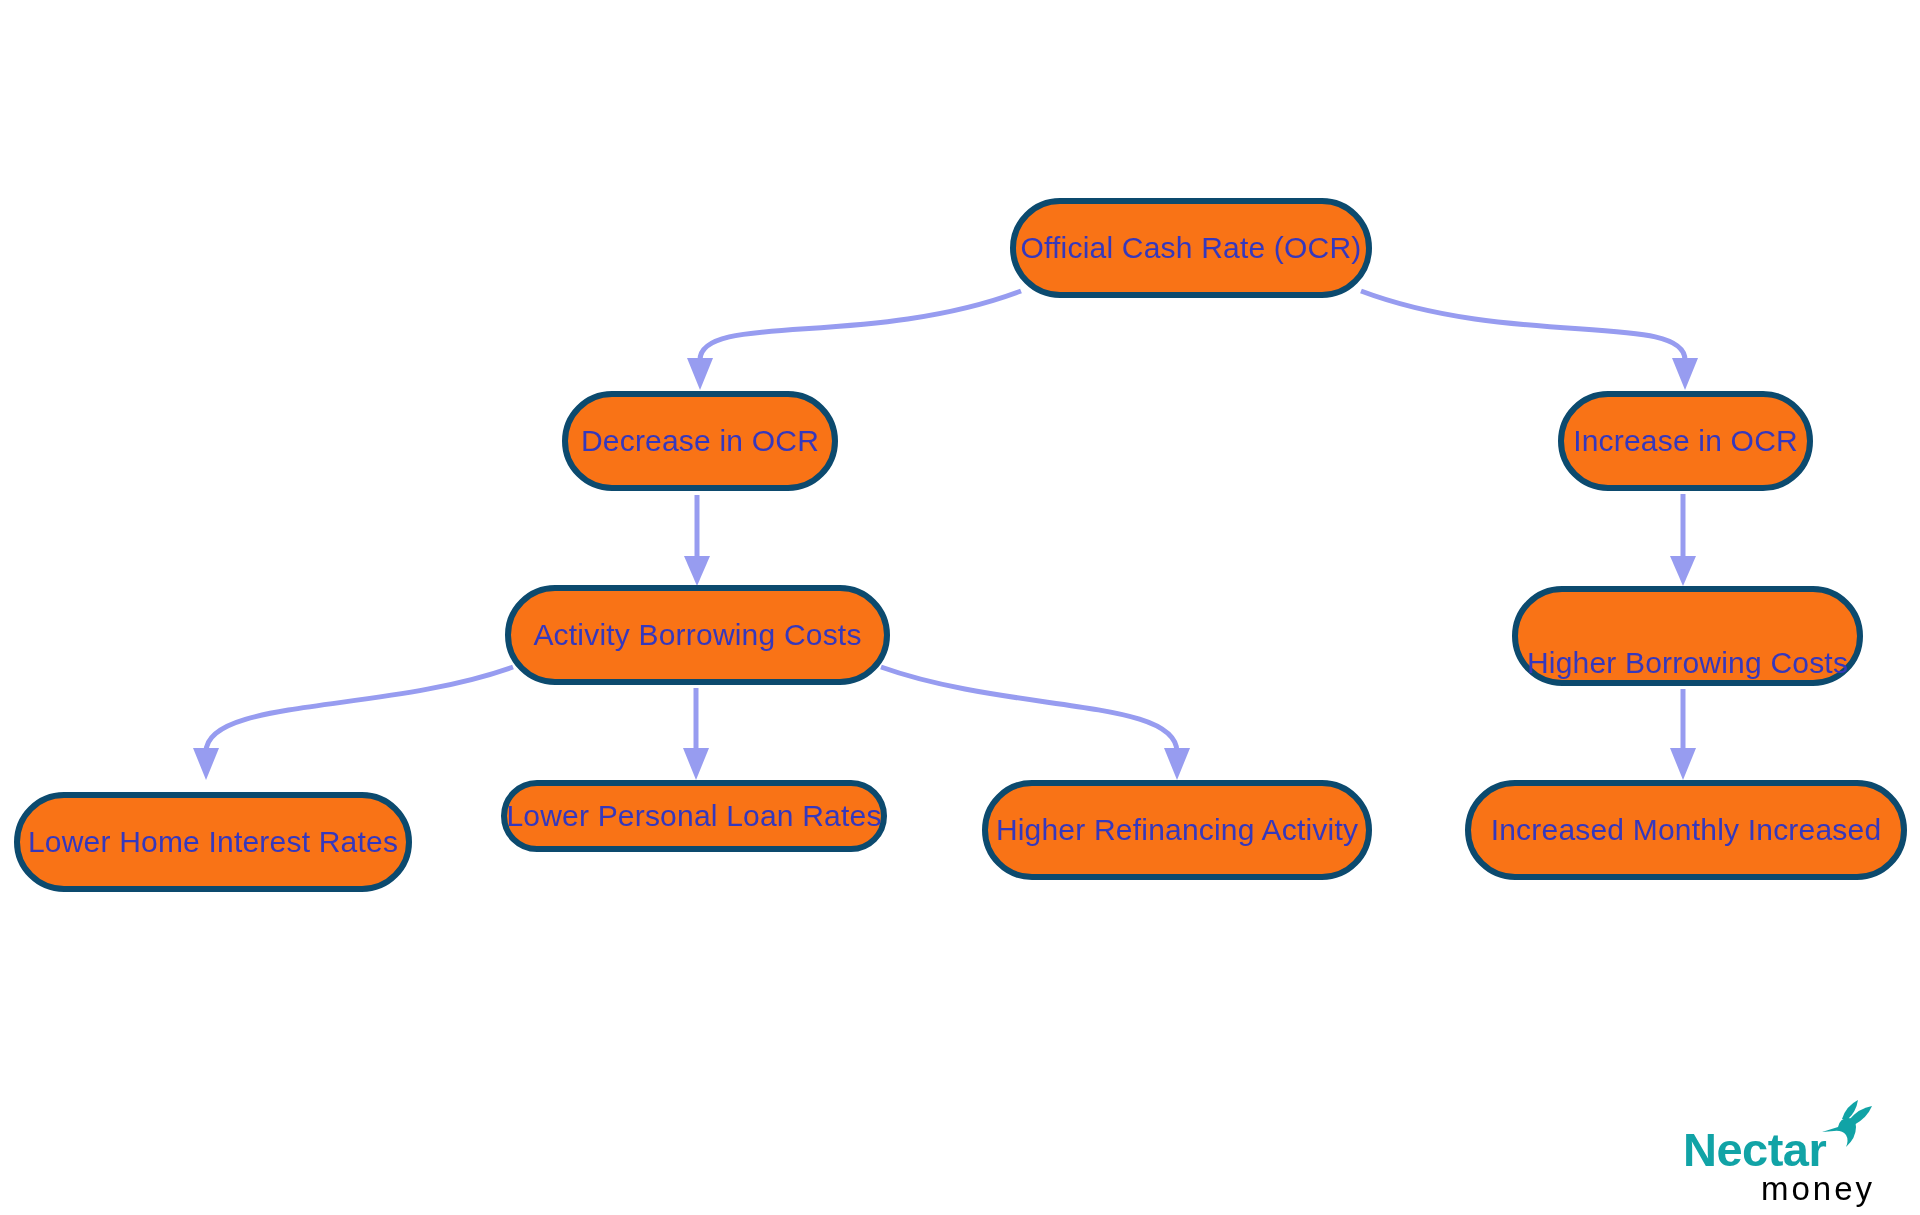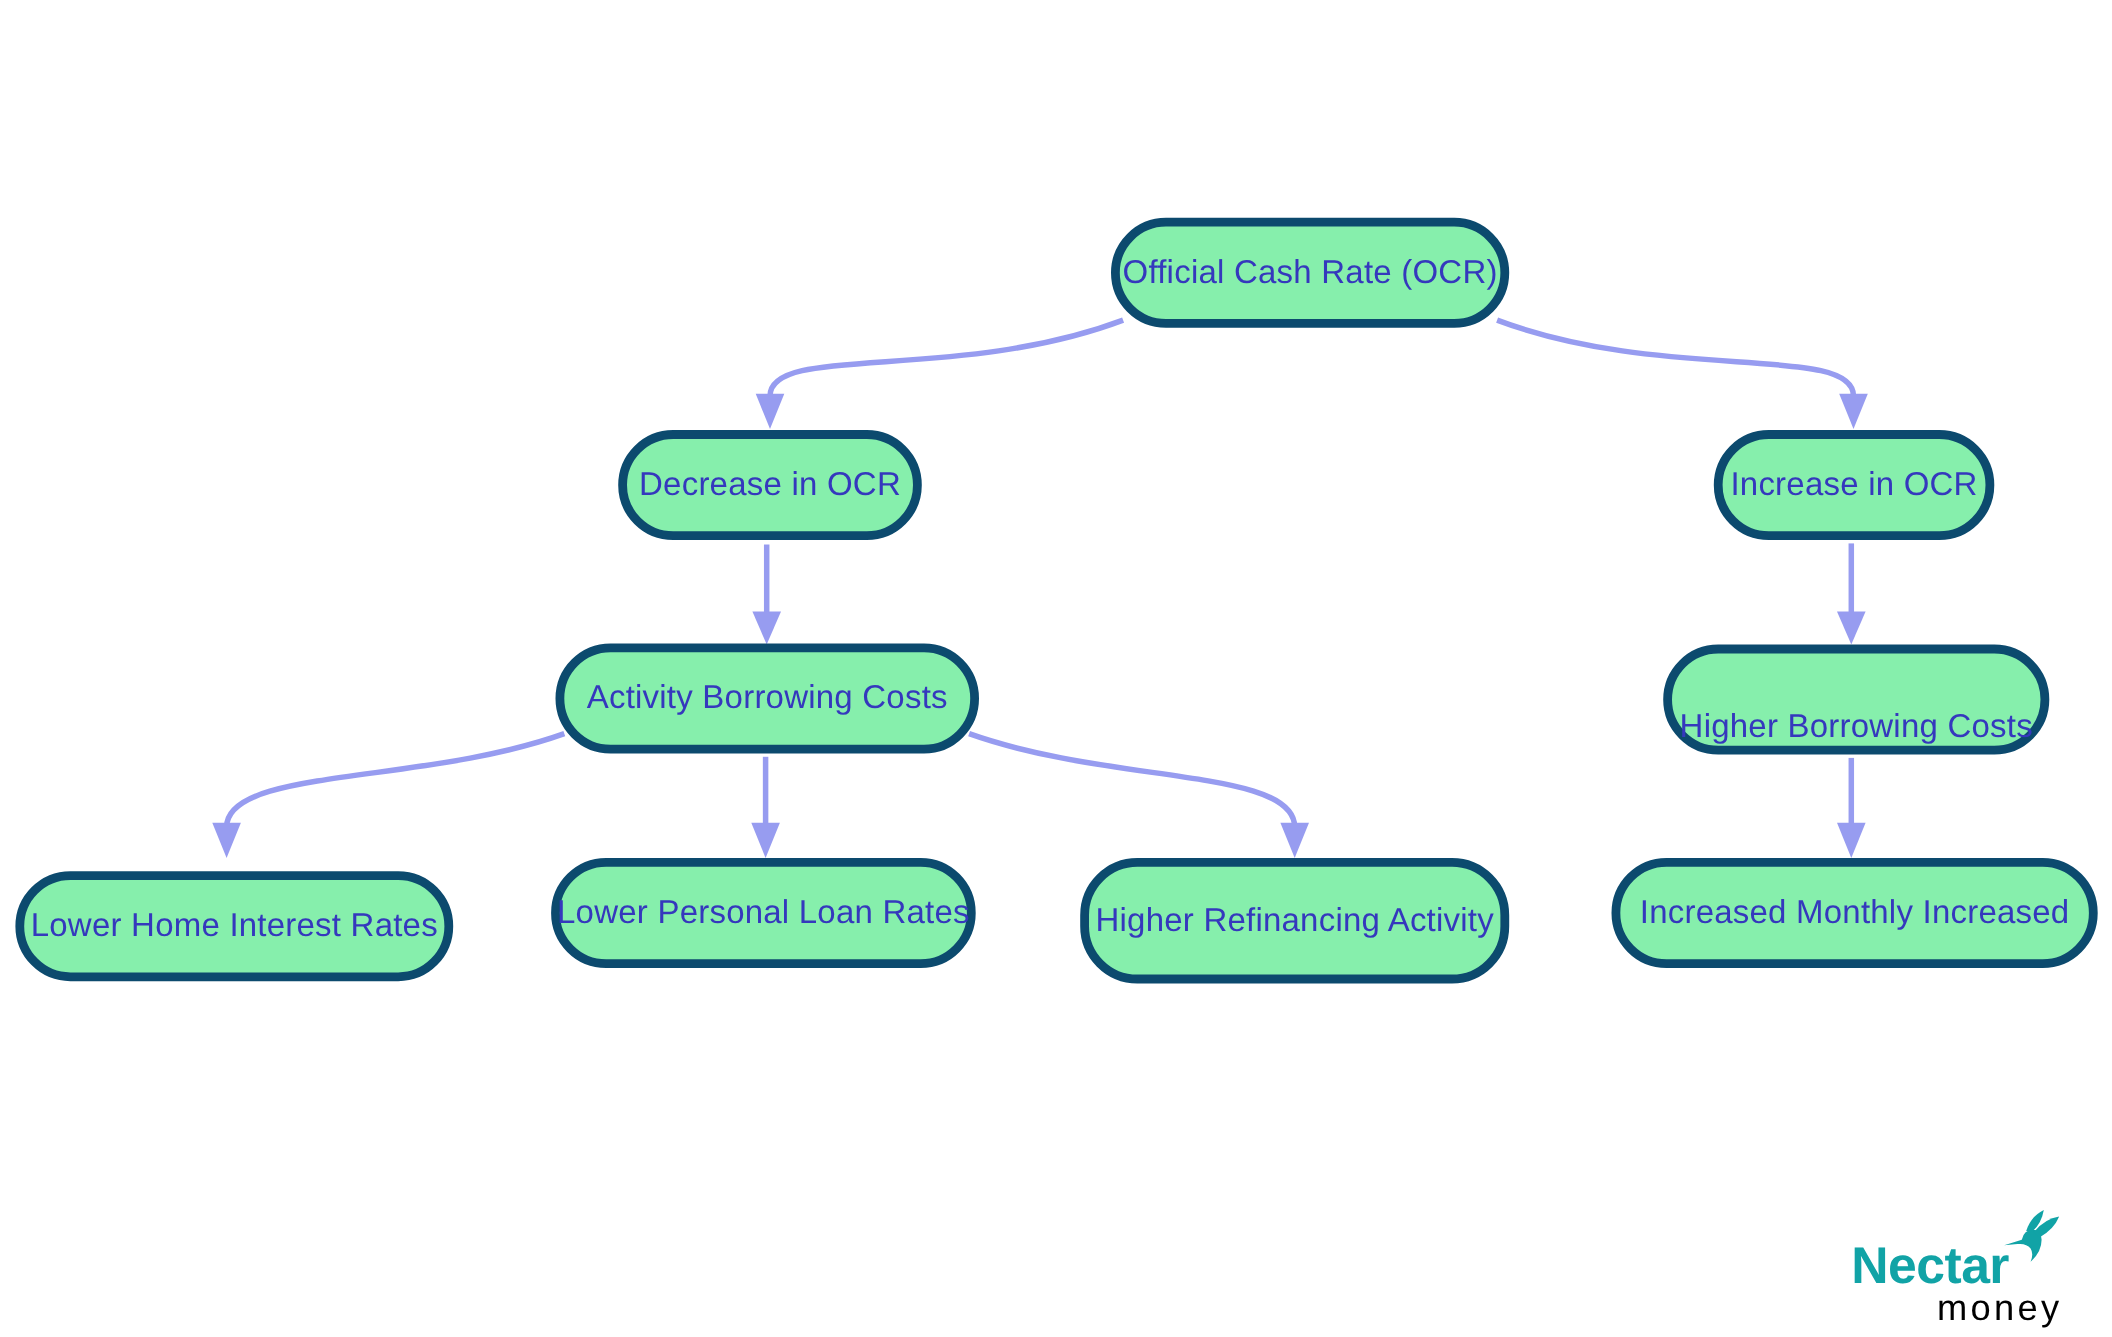--- a/index.html
+++ b/index.html
@@ -6,38 +6,38 @@
   body{
     width:1920px;height:1215px;position:relative;overflow:hidden;
     background:#ffffff;
     font-family:"Liberation Sans","DejaVu Sans",sans-serif;
   }
   .edge-layer{position:absolute;left:0;top:0;width:1920px;height:1215px;}
   .node{
     position:absolute;
     box-sizing:border-box;
     display:flex;align-items:center;justify-content:center;
-    background:#86efac;
-    border:8px solid #0c4a6e;
+    background:#f97316;
+    border:6px solid #0c4a6e;
     border-radius:52px;
     color:#3538bd;
     font-size:30px;
     white-space:nowrap;
     letter-spacing:.2px;
   }
   .node span{pointer-events:none;}
   
   .n-ocr{left:1010px;top:198px;width:362px;height:100px;}
   .n-decrease{left:562px;top:391px;width:276px;height:100px;justify-content:center;}
   .n-increase{left:1558px;top:391px;width:255px;height:100px;}
   .n-reduced{left:505px;top:585px;width:385px;height:100px;}
   .n-higher{left:1512px;top:586px;width:351px;height:100px;align-items:flex-end;}
   .n-lowerhome{left:14px;top:780px;width:398px;height:100px;margin-top:12px;}
-  .n-lowerpersonal{left:501px;top:780px;width:386px;height:100px;}
-  .n-refi{left:982px;top:780px;width:390px;height:114px;}
+  .n-lowerpersonal{left:501px;top:780px;width:386px;height:72px;}
+  .n-refi{left:982px;top:780px;width:390px;height:100px;}
   .n-monthly{left:1465px;top:780px;width:442px;height:100px;}
 
   
   .logo{position:absolute;left:1683px;top:1096px;width:196px;height:112px;}
   .logo .bird{position:absolute;left:138px;top:4px;width:58px;height:48px;}
   .logo .brand{
     position:absolute;left:0;top:26px;
     font-size:47px;font-weight:700;letter-spacing:-.5px;
     color:#11a3a6;
     text-align:right;

